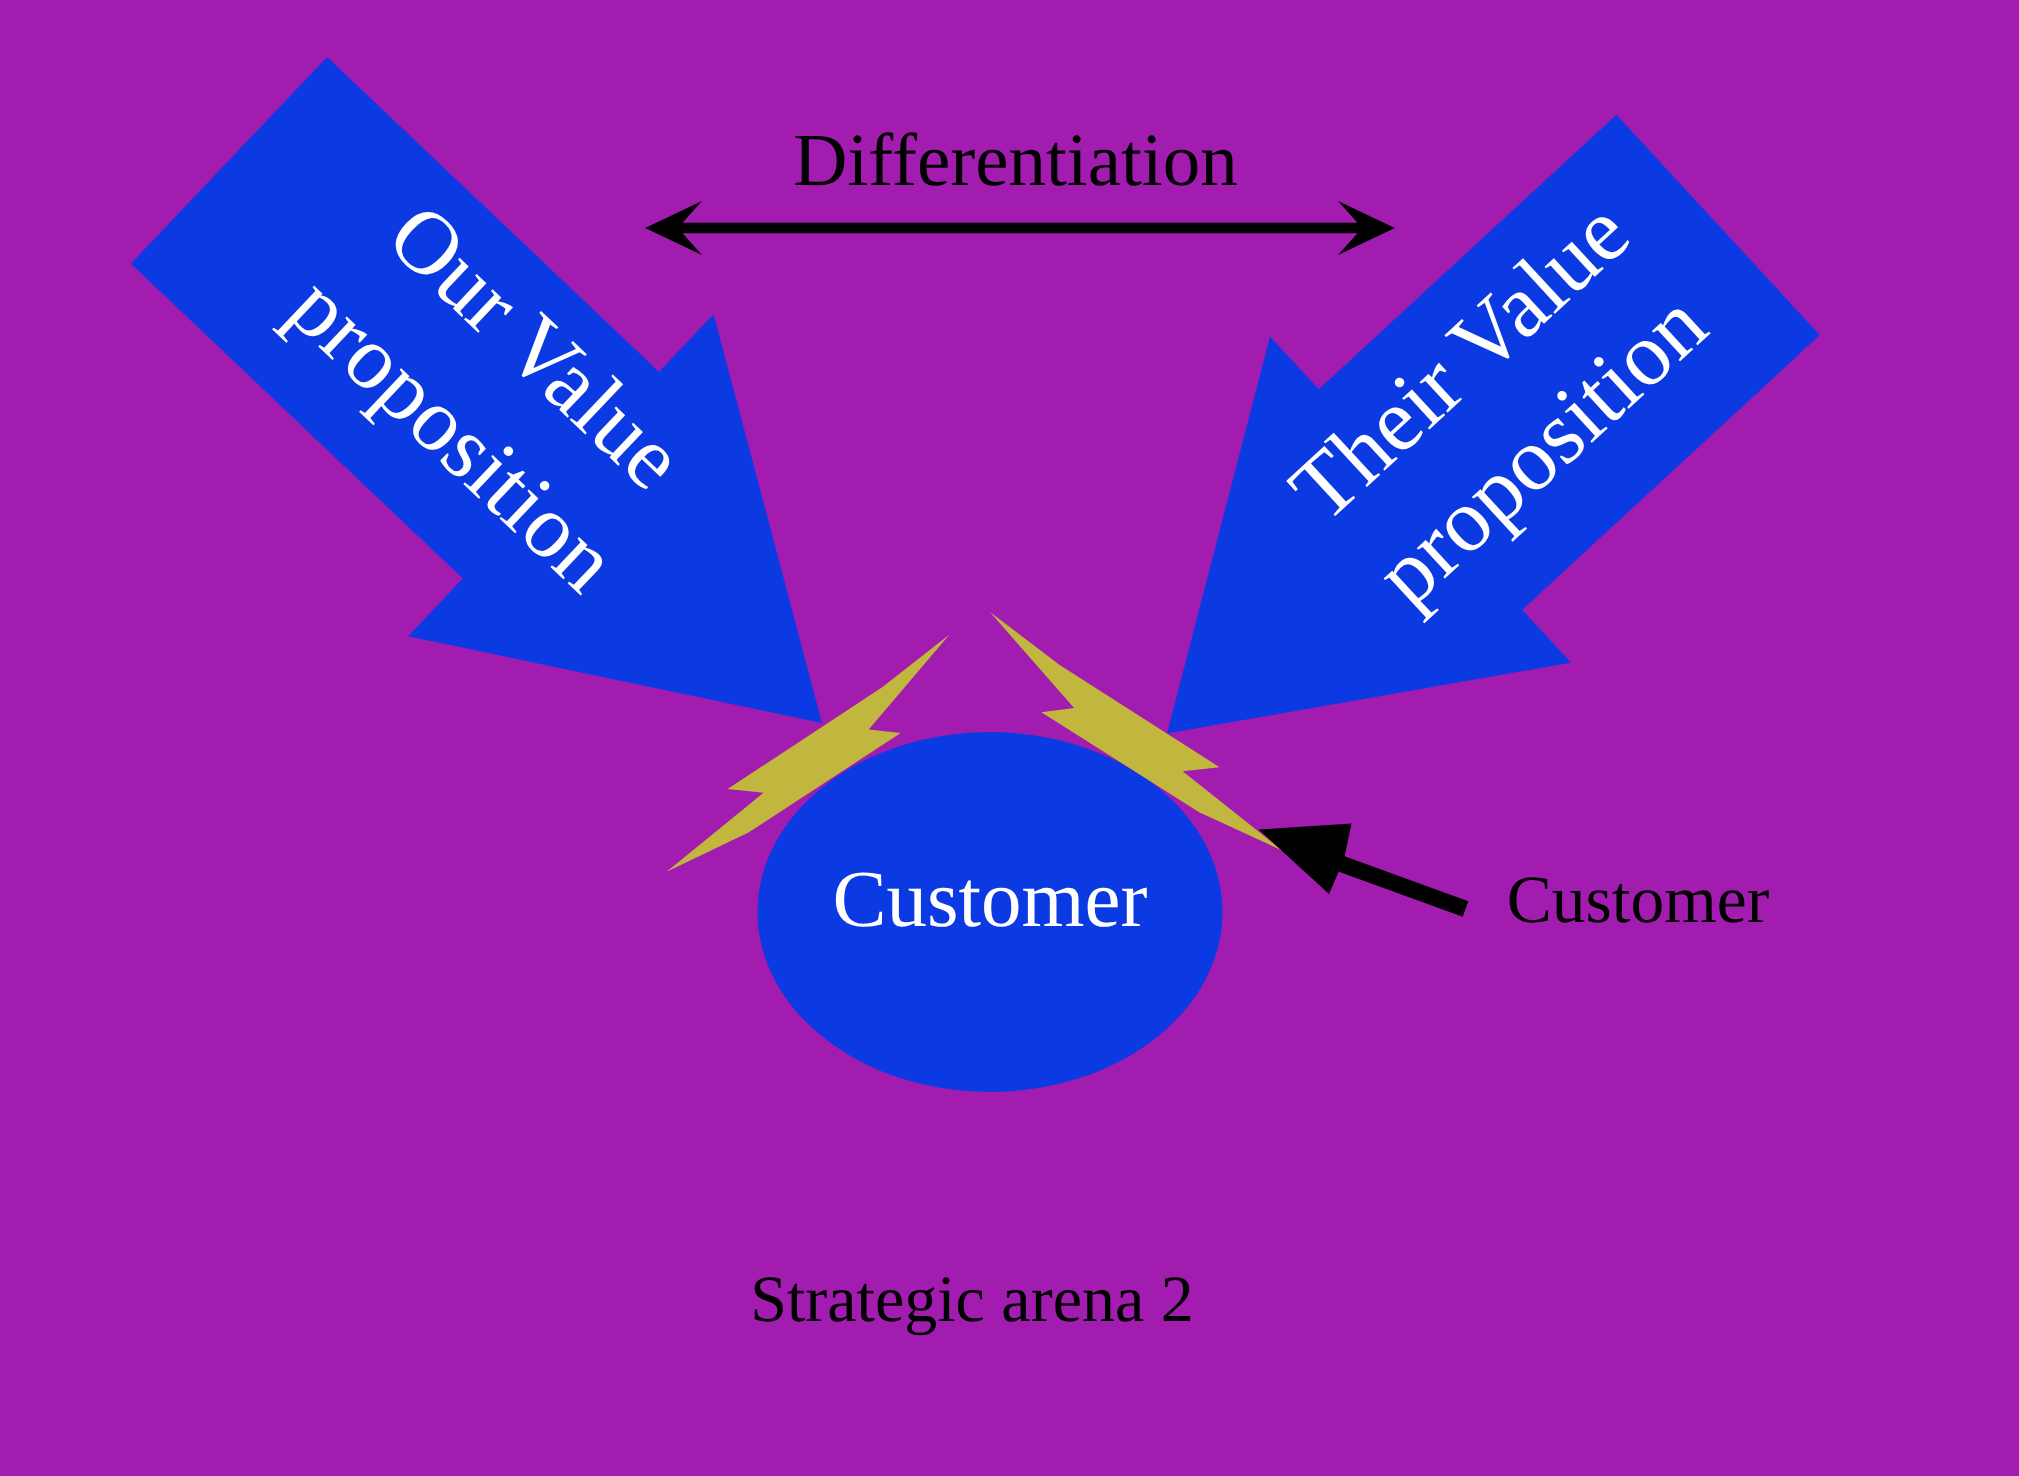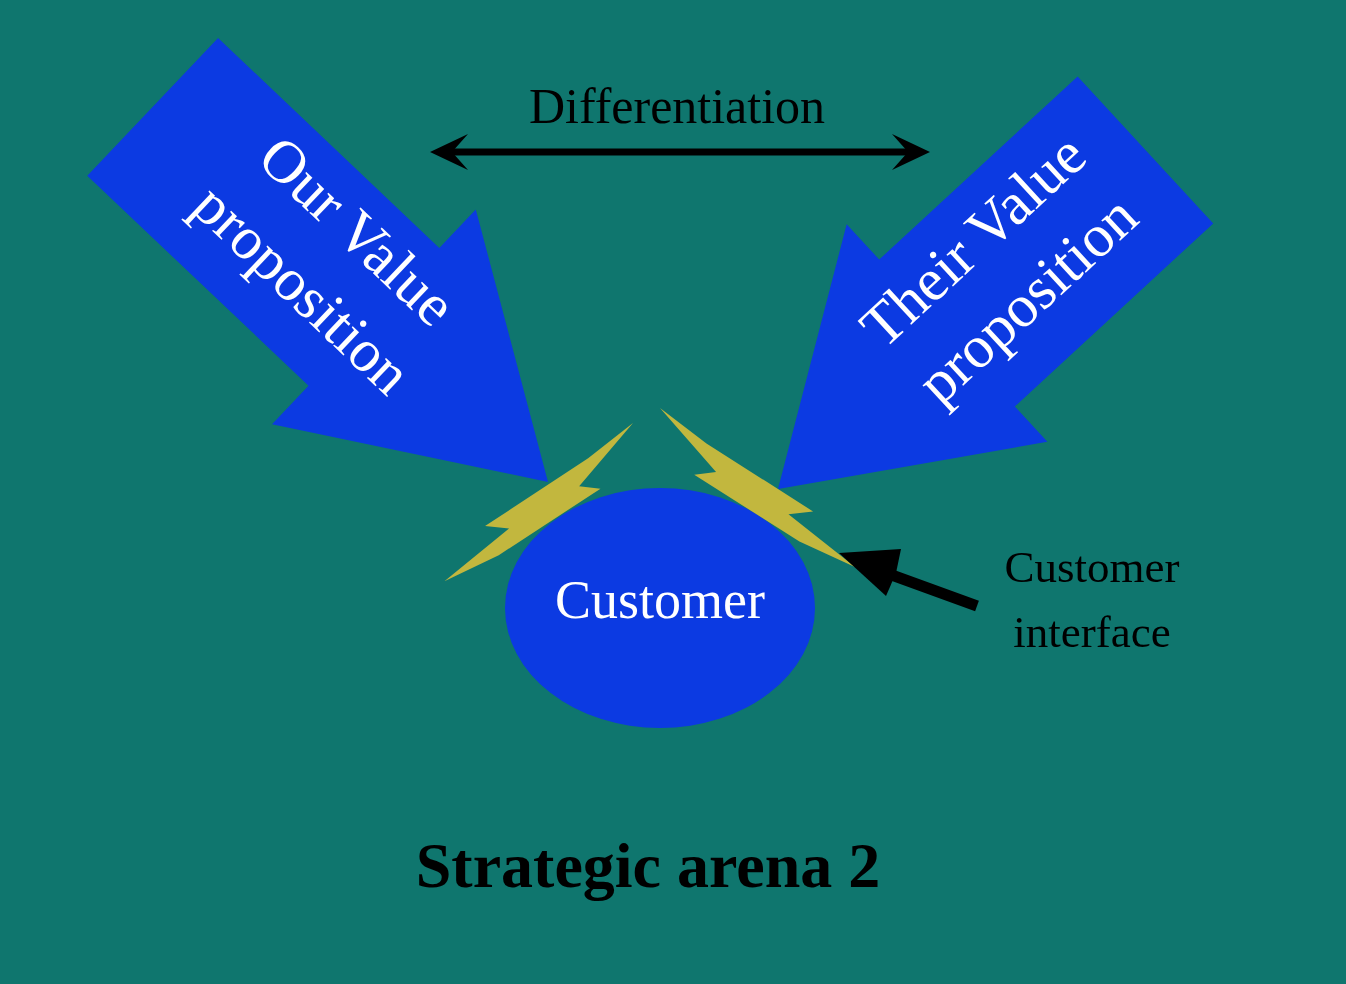--- a/index.html
+++ b/index.html
@@ -4,21 +4,21 @@
 <style>
   html, body {
     margin: 0;
     padding: 0;
     background: #ffffff;
   }
   .canvas {
     position: relative;
     width: 1346px;
     height: 984px;
-    background: #0f766e;
+    background: #a21caf;
     overflow: hidden;
     font-family: "Liberation Serif", serif;
   }
   .shapes {
     position: absolute;
     left: 0;
     top: 0;
   }
   .overlay-label {
     position: absolute;
@@ -44,22 +44,22 @@
     font-size: 50px;
     line-height: 60px;
     color: #000000;
   }
   .interface-label {
     font-size: 45px;
     line-height: 65px;
     color: #000000;
   }
   .caption-label {
-    font-size: 64px;
-    font-weight: bold;
+    font-size: 44px;
+    font-weight: normal;
     color: #000000;
   }
 </style>
 </head>
 <body>
 
 <div class="canvas">
 
   <svg class="shapes" width="1346" height="984" viewBox="0 0 1346 984">
 
@@ -106,20 +106,19 @@
     <span>Their Value</span>
     <span>proposition</span>
   </div>
 
   <div class="overlay-label ellipse-label" style="left: 660px; top: 600px; color: rgb(255, 255, 255);">
     <span>Customer</span>
   </div>
 
   <div class="overlay-label interface-label" style="left: 1092px; top: 600px; color: rgb(0, 0, 0);">
     <span>Customer</span>
-    <span>interface</span>
   </div>
 
   <div class="overlay-label caption-label" style="left: 648px; top: 866px; color: rgb(0, 0, 0);">
     <span>Strategic arena 2</span>
   </div>
 
 </div>
 
 </body></html>

